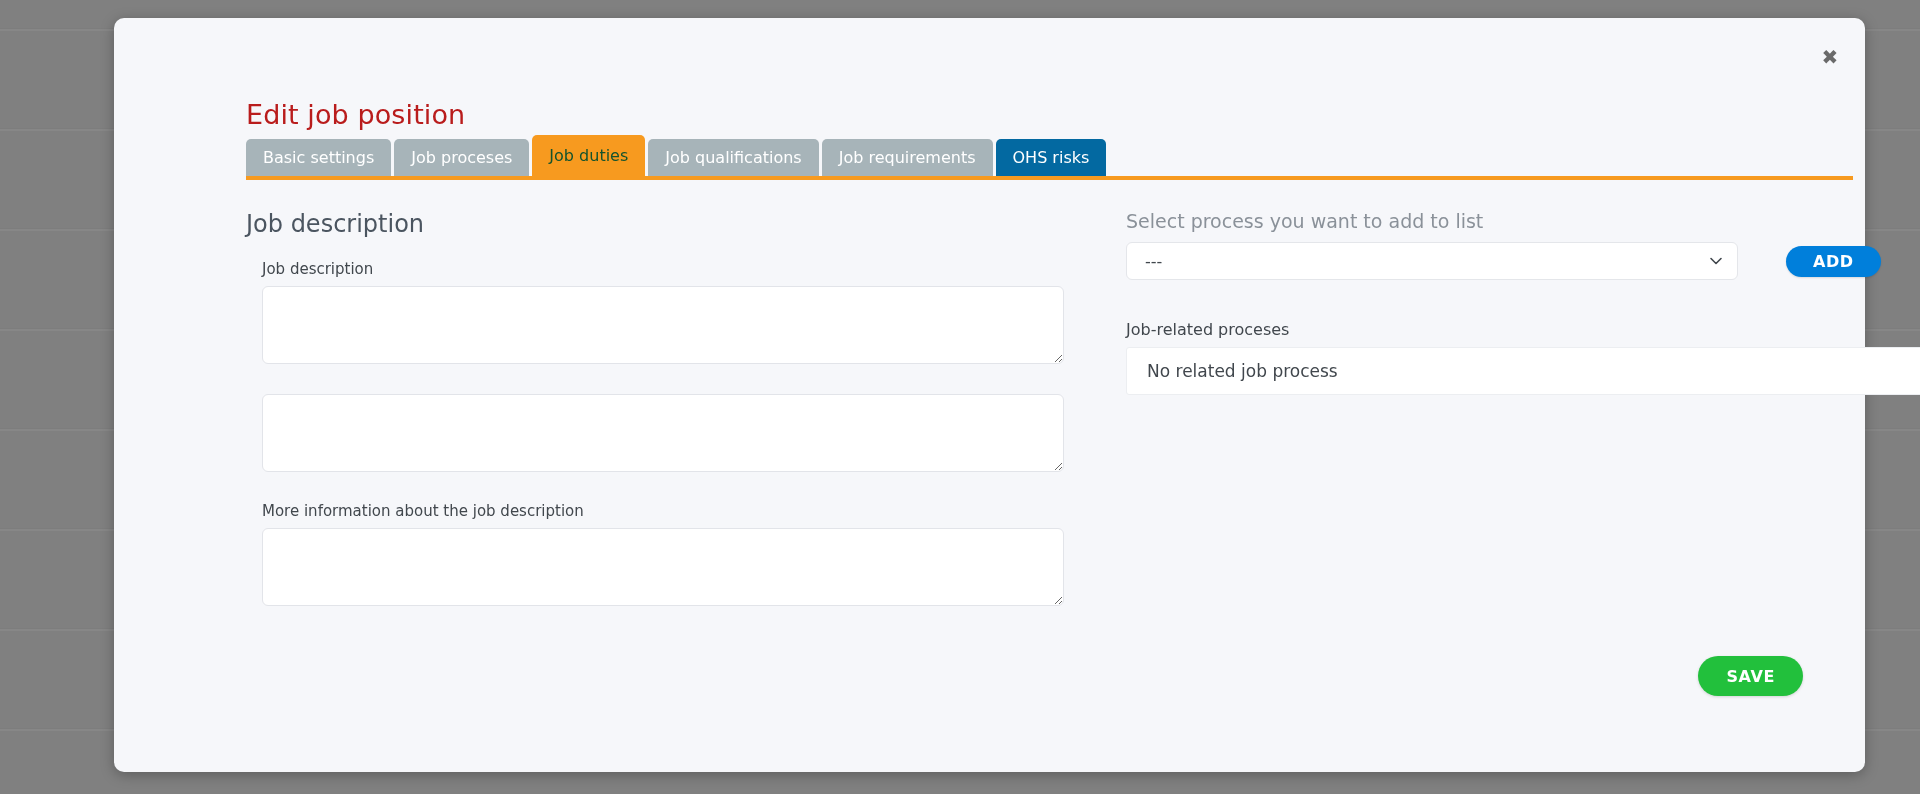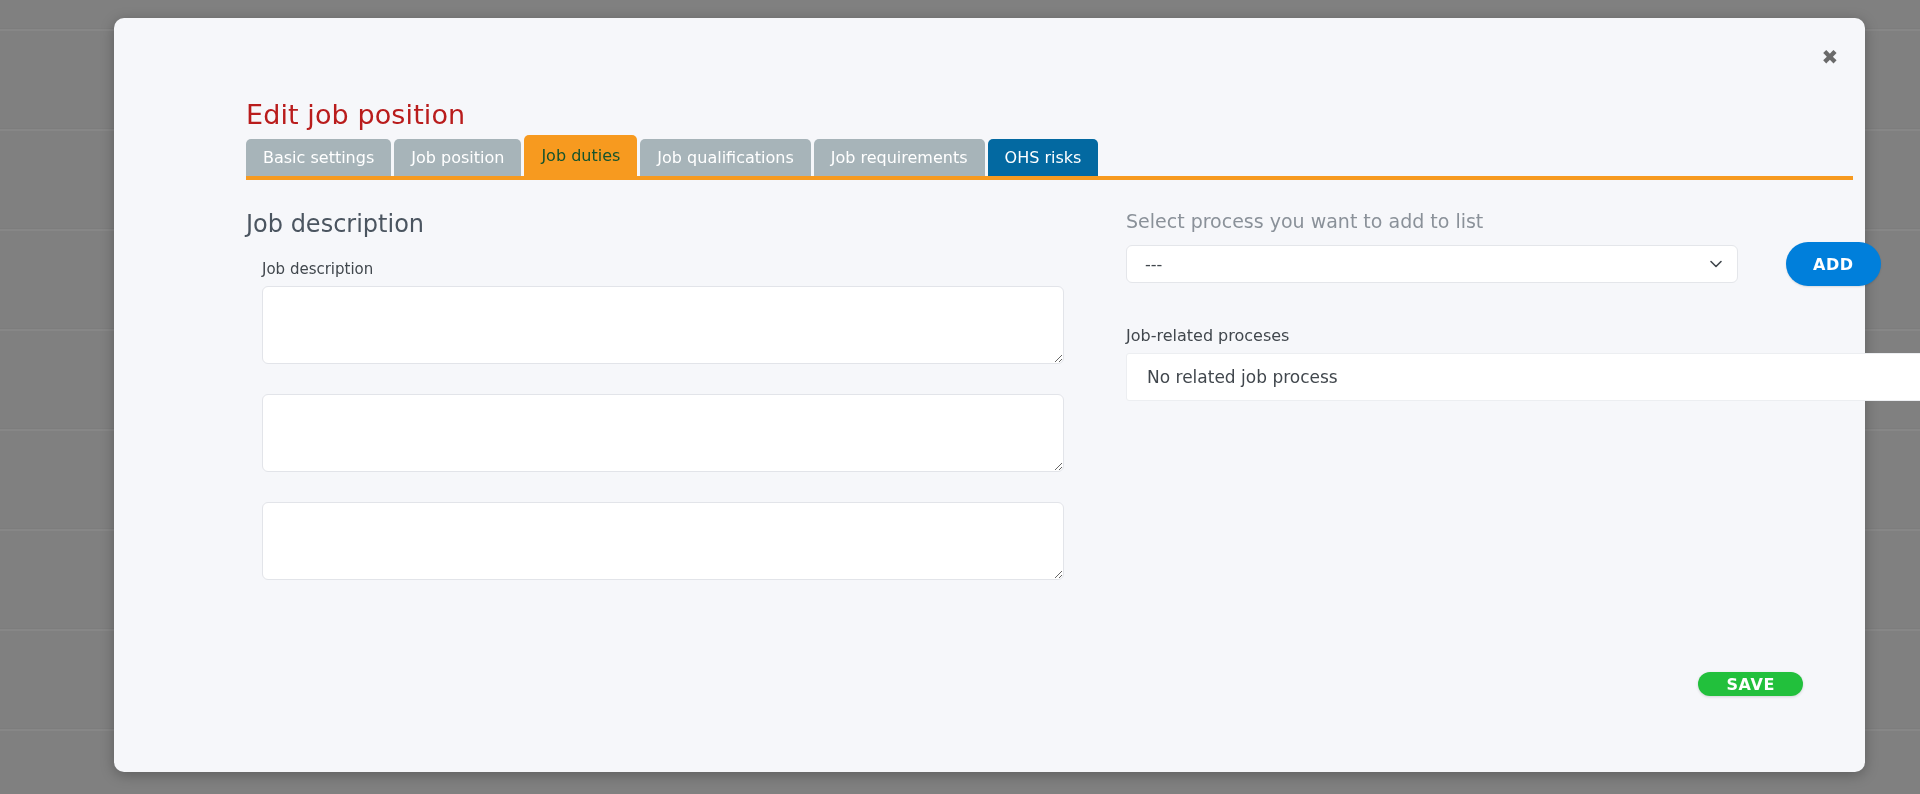--- a/index.html
+++ b/index.html
@@ -205,21 +205,21 @@
     transform: translateY(-50%);
     pointer-events: none;
     line-height: 0;
   }
   .btn-add {
     margin-left: 48px;
     background: #007fdb;
     color: #ffffff;
     border: none;
     border-radius: 999px;
-    height: 44px;
+    height: 31px;
     padding: 0 27px;
     font-family: "DejaVu Sans", "Liberation Sans", sans-serif;
     font-size: 16px;
     font-weight: bold;
     letter-spacing: 0.6px;
     cursor: pointer;
     box-shadow: 0 1px 2px rgba(0,0,0,0.12);
   }
 
   .proc-label {
@@ -243,21 +243,21 @@
   }
 
   .btn-save {
     position: absolute;
     right: 62px;
     bottom: 76px;
     background: #22c03c;
     color: #ffffff;
     border: none;
     border-radius: 999px;
-    height: 24px;
+    height: 40px;
     padding: 0 28px;
     font-family: "DejaVu Sans", "Liberation Sans", sans-serif;
     font-size: 16px;
     font-weight: bold;
     letter-spacing: 0.6px;
     cursor: pointer;
     box-shadow: 0 1px 3px rgba(0,0,0,0.15);
   }
 </style>
 </head>
@@ -278,21 +278,21 @@
 
   <button class="close-btn">✖</button>
 
   <div class="modal-title">Edit job position</div>
 
   <div class="tabs">
     <div class="tab">
       <span>Basic settings</span>
     </div>
     <div class="tab">
-      <span>Job position</span>
+      <span>Job proceses</span>
     </div>
     <div class="tab active">
       <span>Job duties</span>
     </div>
     <div class="tab">
       <span>Job qualifications</span>
     </div>
     <div class="tab">
       <span>Job requirements</span>
     </div>
@@ -311,20 +311,21 @@
       <div class="field">
         <label class="field-label">Job description</label>
         <textarea class="textarea" placeholder="" style=""></textarea>
       </div>
 
       <div class="field">
         <textarea class="textarea" placeholder="" style=""></textarea>
       </div>
 
       <div class="field">
+        <label class="field-label">More information about the job description</label>
         <textarea class="textarea" placeholder="" style=""></textarea>
       </div>
 
     </div>
 
     <div class="right-col">
 
       <label class="select-label">Select process you want to add to list</label>
 
       <div class="select-row">

